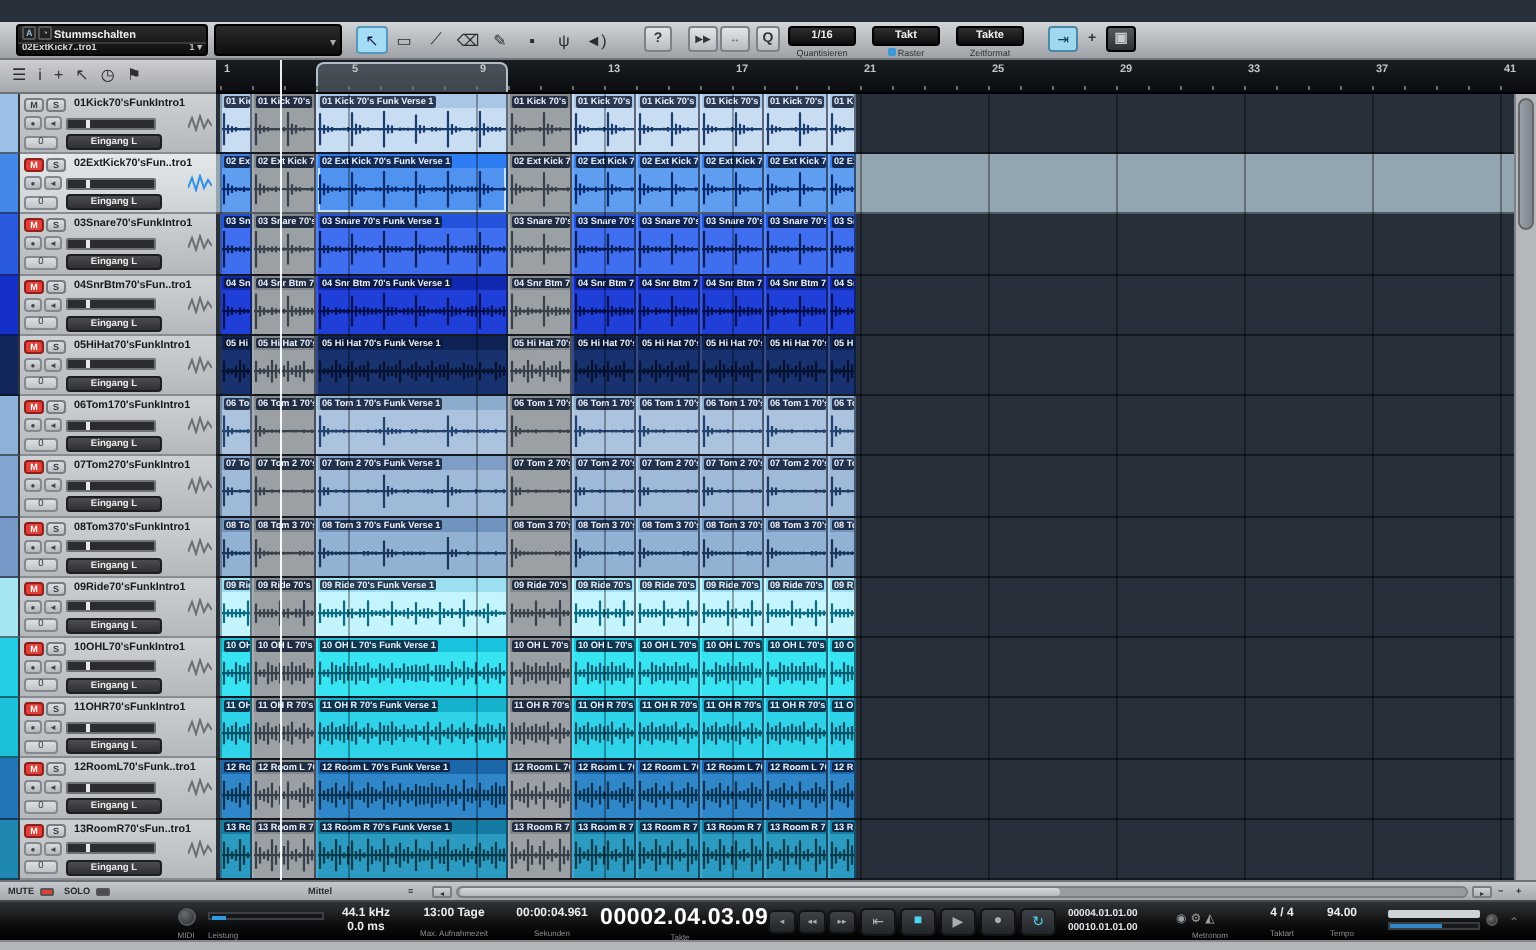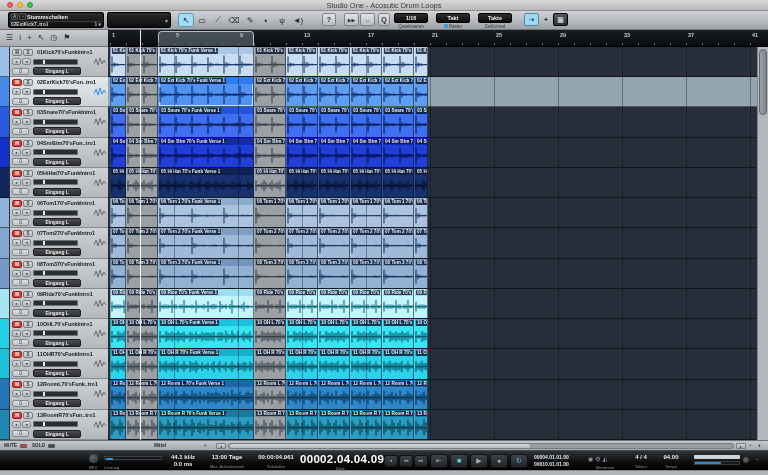--- a/index.html
+++ b/index.html
@@ -142,26 +142,20 @@
   .mknob{position:absolute;left:743px;top:6px;width:6px;height:6px;border-radius:50%;
     background:radial-gradient(circle at 35% 30%,#777,#222);border:1px solid #555;box-sizing:border-box;}
   .footer{position:absolute;left:0;top:470px;width:768px;height:5px;background:#b2b6ba;border-top:1px solid #888;box-sizing:border-box;}
   #playhead{position:absolute;top:30px;width:1px;height:410px;background:rgba(255,255,255,0.92);z-index:40;}
 </style>
 </head>
 <body>
 
 <div id="root">
 
-  <div class="titlebar">
-    <span class="tl red"></span>
-    <span class="tl yel"></span>
-    <span class="tl grn"></span>
-    <div class="wtitle">Studio One - Acosutic Drum Loops</div>
-  </div>
 
   <div class="toolbar">
     <div class="blackpanel p1">
       <div class="bp-row1">
         <span class="bp-ico">A</span><span class="bp-ico">◔</span><span>Stummschalten</span>
       </div>
       <div class="bp-row2">
         <span>02ExtKick7..tro1</span>
         <span class="bp-count"><span>1</span> ▾</span>
       </div>
@@ -1360,21 +1354,21 @@
     <div class="pmeter">
         <div class="pmfill"></div>
       </div>
     <div class="t-sub" style="left:104px;top:13.5px;width:58px;text-align:left;">Leistung</div>
     <div class="t-val" style="left:164px;top:2.5px;width:38px;">44.1 kHz</div>
     <div class="t-val" style="left:164px;top:9.5px;width:38px;">0.0 ms</div>
     <div class="t-val" style="left:204px;top:3px;width:46px;">13:00 Tage</div>
     <div class="t-sub" style="left:198px;top:12.5px;width:58px;">Max. Aufnahmezeit</div>
     <div class="t-val" style="left:252px;top:3px;width:48px;">00:00:04.961</div>
     <div class="t-sub" style="left:252px;top:12.5px;width:48px;">Sekunden</div>
-    <div class="bigpos">00002.04.04.09</div>
+    <div class="bigpos">00002.04.03.09</div>
     <div class="t-sub" style="left:300px;top:14.5px;width:80px;">Takte</div>
     <div id="t-small">
         <div class="tbtn">
           <span>◂</span>
         </div>
         <div class="tbtn">
           <span>◂◂</span>
         </div>
         <div class="tbtn">
           <span>▸▸</span>

